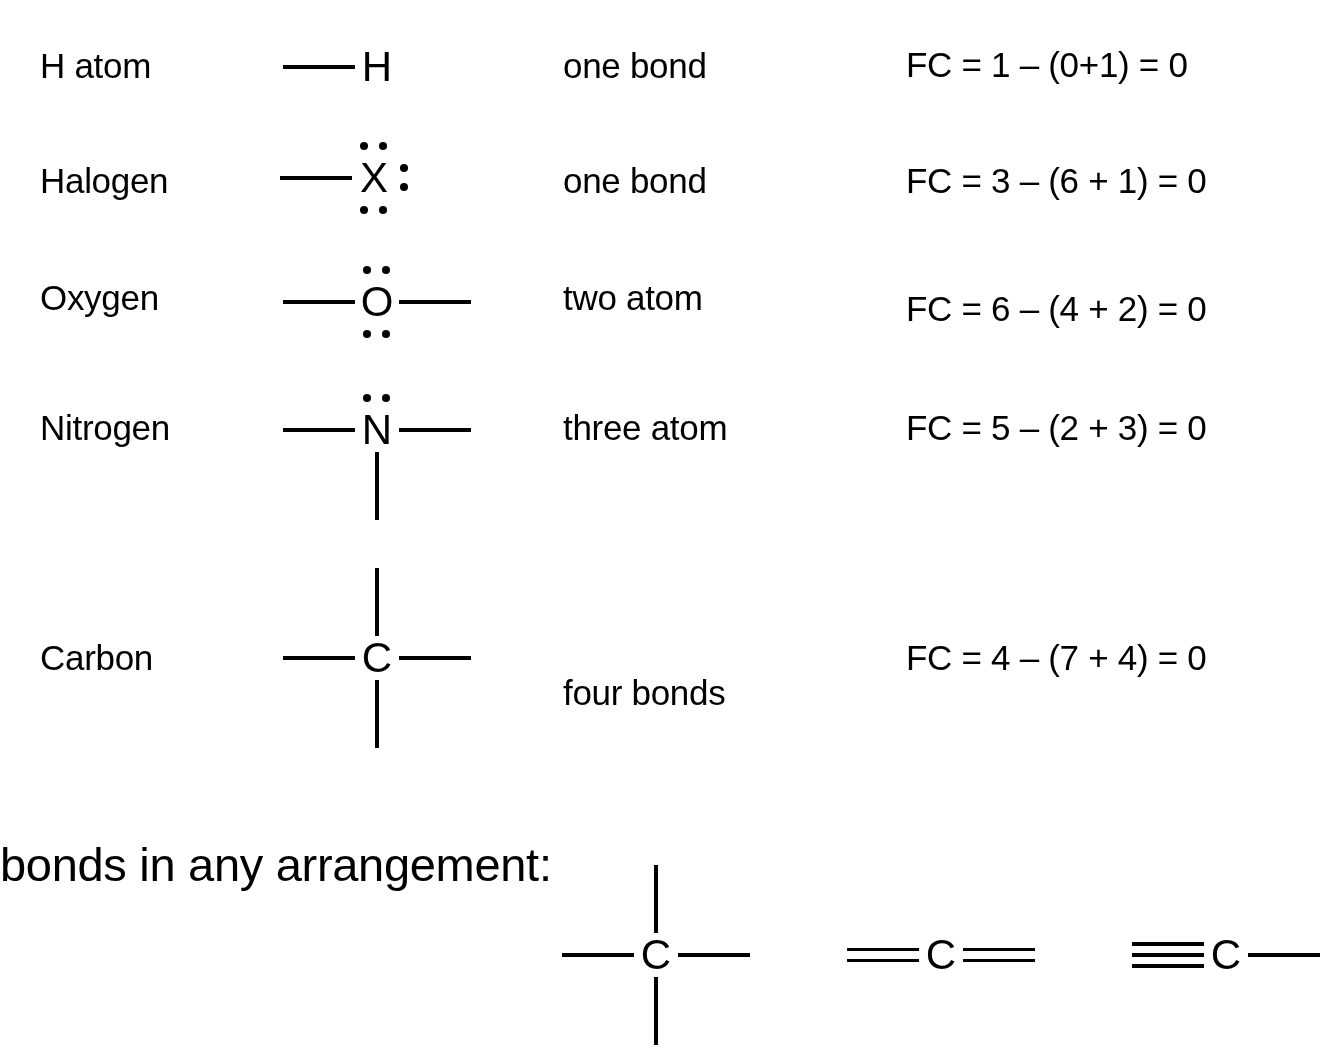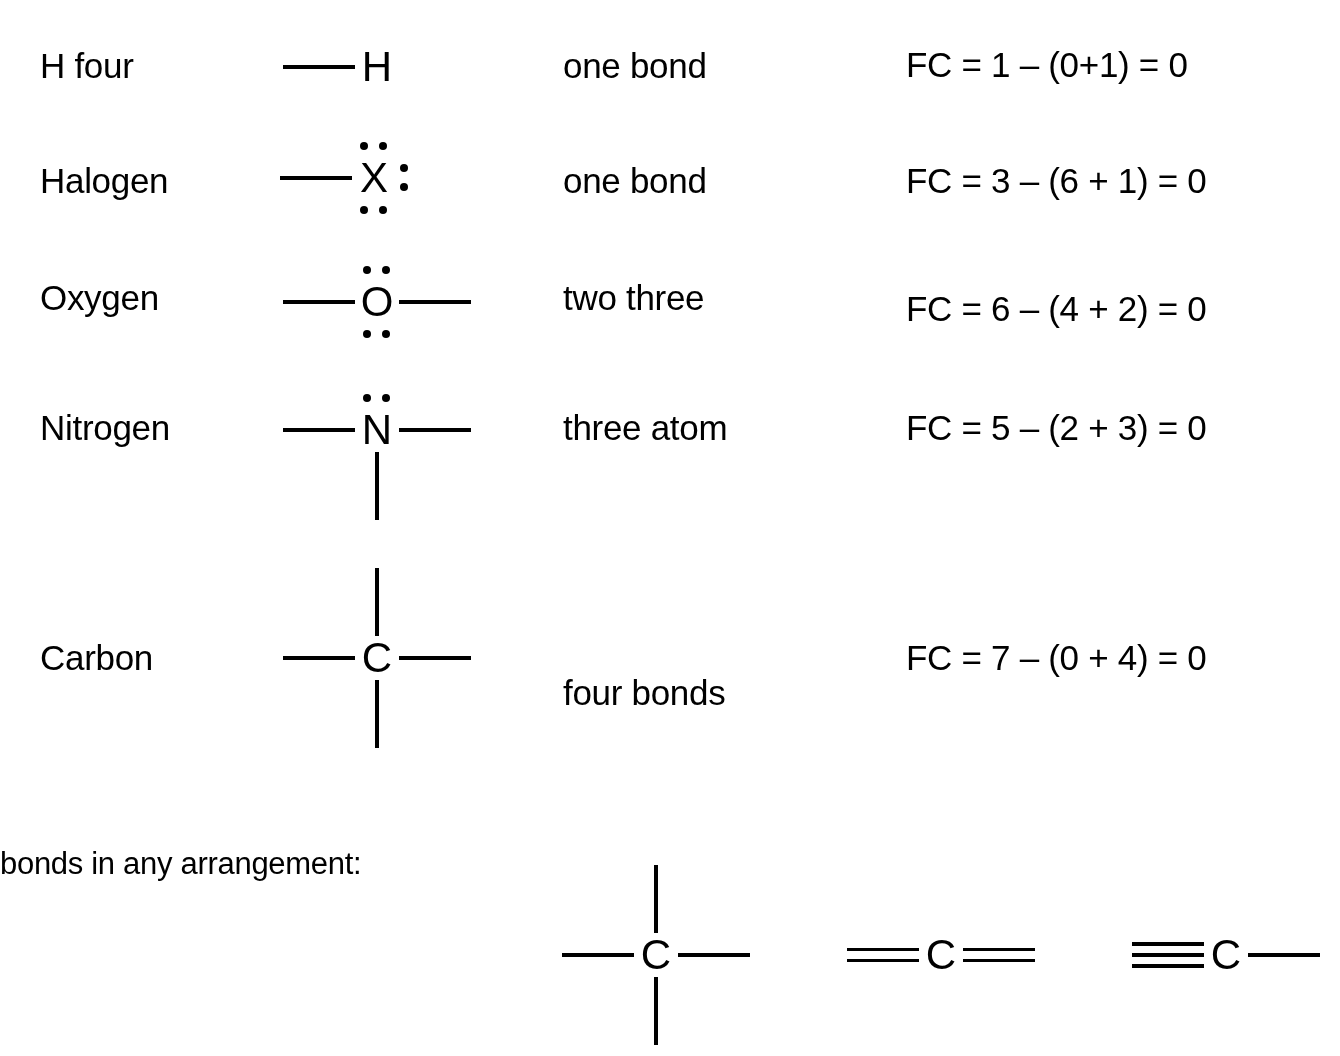--- a/index.html
+++ b/index.html
@@ -21,21 +21,21 @@
     letter-spacing: -0.3px;
   }
   .t.element { left: 40px; }
   .t.bondtxt { left: 563px; }
   .t.fc      { left: 906px; }
   .footer-label {
     position: absolute;
     left: 0px;
     top: 864px;
     transform: translateY(-50%);
-    font-size: 31px;
+    font-size: 47px;
     white-space: nowrap;
     letter-spacing: -0.3px;
   }
   .structure {
     position: absolute;
     width: 210px;
     height: 210px;
     transform: translate(-50%, -50%);
   }
   .atom {
@@ -64,21 +64,21 @@
   .dot.bottom.d1 { left: calc(50% + 5px);  top: calc(50% + 28px); }
   .dot.right.d0  { left: calc(50% + 26px); top: calc(50% - 14px); }
   .dot.right.d1  { left: calc(50% + 26px); top: calc(50% + 5px);  }
 </style>
 </head>
 <body>
 
 <div class="page">
 
   <div>
-    <span class="t element" style="top:65px">H four</span>
+    <span class="t element" style="top:65px">H atom</span>
     <div class="structure" style="left:377px; top:67px">
         <span class="atom">H</span>
         <div class="bond h left" style="top: calc(50% - 1.75px);"></div>
       </div>
     <span class="t bondtxt" style="top:65px">one bond</span>
     <span class="t fc" style="top:64px">FC = 1 – (0+1) = 0</span>
   </div>
 
   <div>
     <span class="t element" style="top:180px">Halogen</span>
@@ -100,21 +100,21 @@
     <span class="t element" style="top:297px">Oxygen</span>
     <div class="structure" style="left:377px; top:302px">
         <span class="atom">O</span>
         <div class="bond h left" style="top: calc(50% - 1.75px);"></div>
         <div class="bond h right" style="top: calc(50% - 1.75px);"></div>
         <div class="dot top d0"></div>
         <div class="dot top d1"></div>
         <div class="dot bottom d0"></div>
         <div class="dot bottom d1"></div>
       </div>
-    <span class="t bondtxt" style="top:297px">two three</span>
+    <span class="t bondtxt" style="top:297px">two atom</span>
     <span class="t fc" style="top:308px">FC = 6 – (4 + 2) = 0</span>
   </div>
 
   <div>
     <span class="t element" style="top:427px">Nitrogen</span>
     <div class="structure" style="left:377px; top:430px">
         <span class="atom">N</span>
         <div class="bond h left" style="top: calc(50% - 1.75px);"></div>
         <div class="bond h right" style="top: calc(50% - 1.75px);"></div>
         <div class="bond v bottom" style="left: calc(50% - 1.75px);"></div>
@@ -128,21 +128,21 @@
   <div>
     <span class="t element" style="top:657px">Carbon</span>
     <div class="structure" style="left:377px; top:658px">
         <span class="atom">C</span>
         <div class="bond h left" style="top: calc(50% - 1.75px);"></div>
         <div class="bond h right" style="top: calc(50% - 1.75px);"></div>
         <div class="bond v top" style="left: calc(50% - 1.75px);"></div>
         <div class="bond v bottom" style="left: calc(50% - 1.75px);"></div>
       </div>
     <span class="t bondtxt" style="top:692px">four bonds</span>
-    <span class="t fc" style="top:657px">FC = 7 – (0 + 4) = 0</span>
+    <span class="t fc" style="top:657px">FC = 4 – (7 + 4) = 0</span>
   </div>
 
   <div>
     <span class="footer-label">bonds in any arrangement:</span>
     <div class="structure" style="left:656px;  top:955px">
         <span class="atom">C</span>
         <div class="bond h left" style="top: calc(50% - 1.75px);"></div>
         <div class="bond h right" style="top: calc(50% - 1.75px);"></div>
         <div class="bond v top" style="left: calc(50% - 1.75px);"></div>
         <div class="bond v bottom" style="left: calc(50% - 1.75px);"></div>

